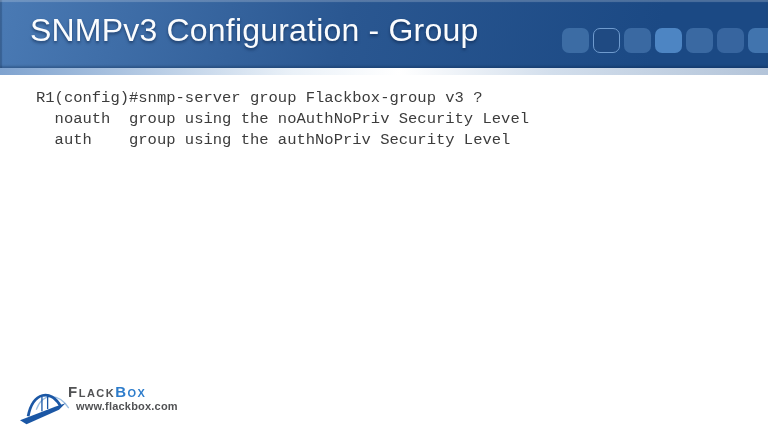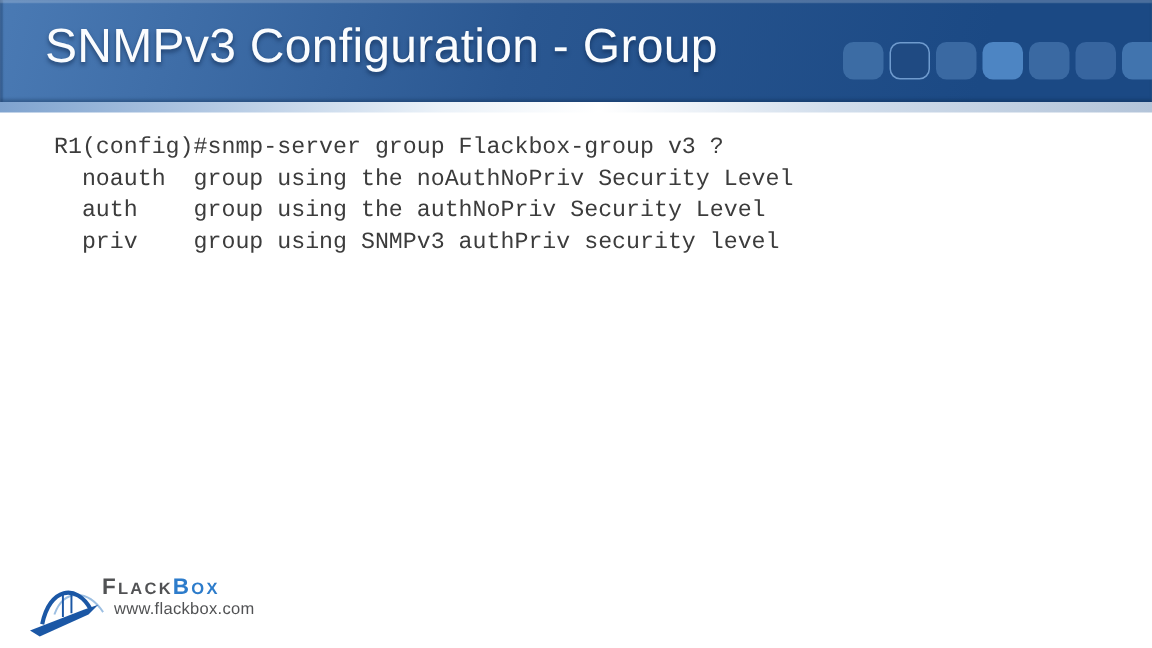--- a/index.html
+++ b/index.html
@@ -109,21 +109,21 @@
     letter-spacing: 1.5px;
     white-space: nowrap;
   }
   .brand-primary { color: var(--brand_gray); }
   .brand-secondary { color: var(--brand_blue); }
   .website {
     position: absolute;
     left: 56px;
     top: 20px;
     font-size: 11px;
-    font-weight: normal;
+    font-weight: bold;
     letter-spacing: 0.2px;
     color: var(--brand_gray);
     white-space: nowrap;
   }
 </style>
 </head>
 <body>
 
 <div class="slide">
 
@@ -139,21 +139,20 @@
         <div class="sq" style="background: rgb(65, 116, 174);"></div>
       </div>
   </header>
 
   <div class="header-stripe"></div>
 
   <div class="console">
     <div class="console-line">R1(config)#snmp-server group Flackbox-group v3 ?</div>
     <div class="console-line">  noauth  group using the noAuthNoPriv Security Level</div>
     <div class="console-line">  auth    group using the authNoPriv Security Level</div>
-    <div class="console-line">  priv    group using SNMPv3 authPriv security level</div>
   </div>
 
   <footer class="footer">
     <svg class="bridge-icon" width="52" height="44" viewBox="0 0 64 54" aria-hidden="true">
 
       <path d="M20 34 C 28 12, 48 14, 60 32" fill="none" stroke="var(--bridge_light)" stroke-width="1.6"></path>
 
       <path d="M10 42 C 16 12, 38 8, 50 30" fill="none" stroke="var(--bridge_blue)" stroke-width="3.4"></path>
 
       <path d="M27 18 L27 36 M34 15 L34 33" fill="none" stroke="var(--bridge_blue)" stroke-width="1.6"></path>

